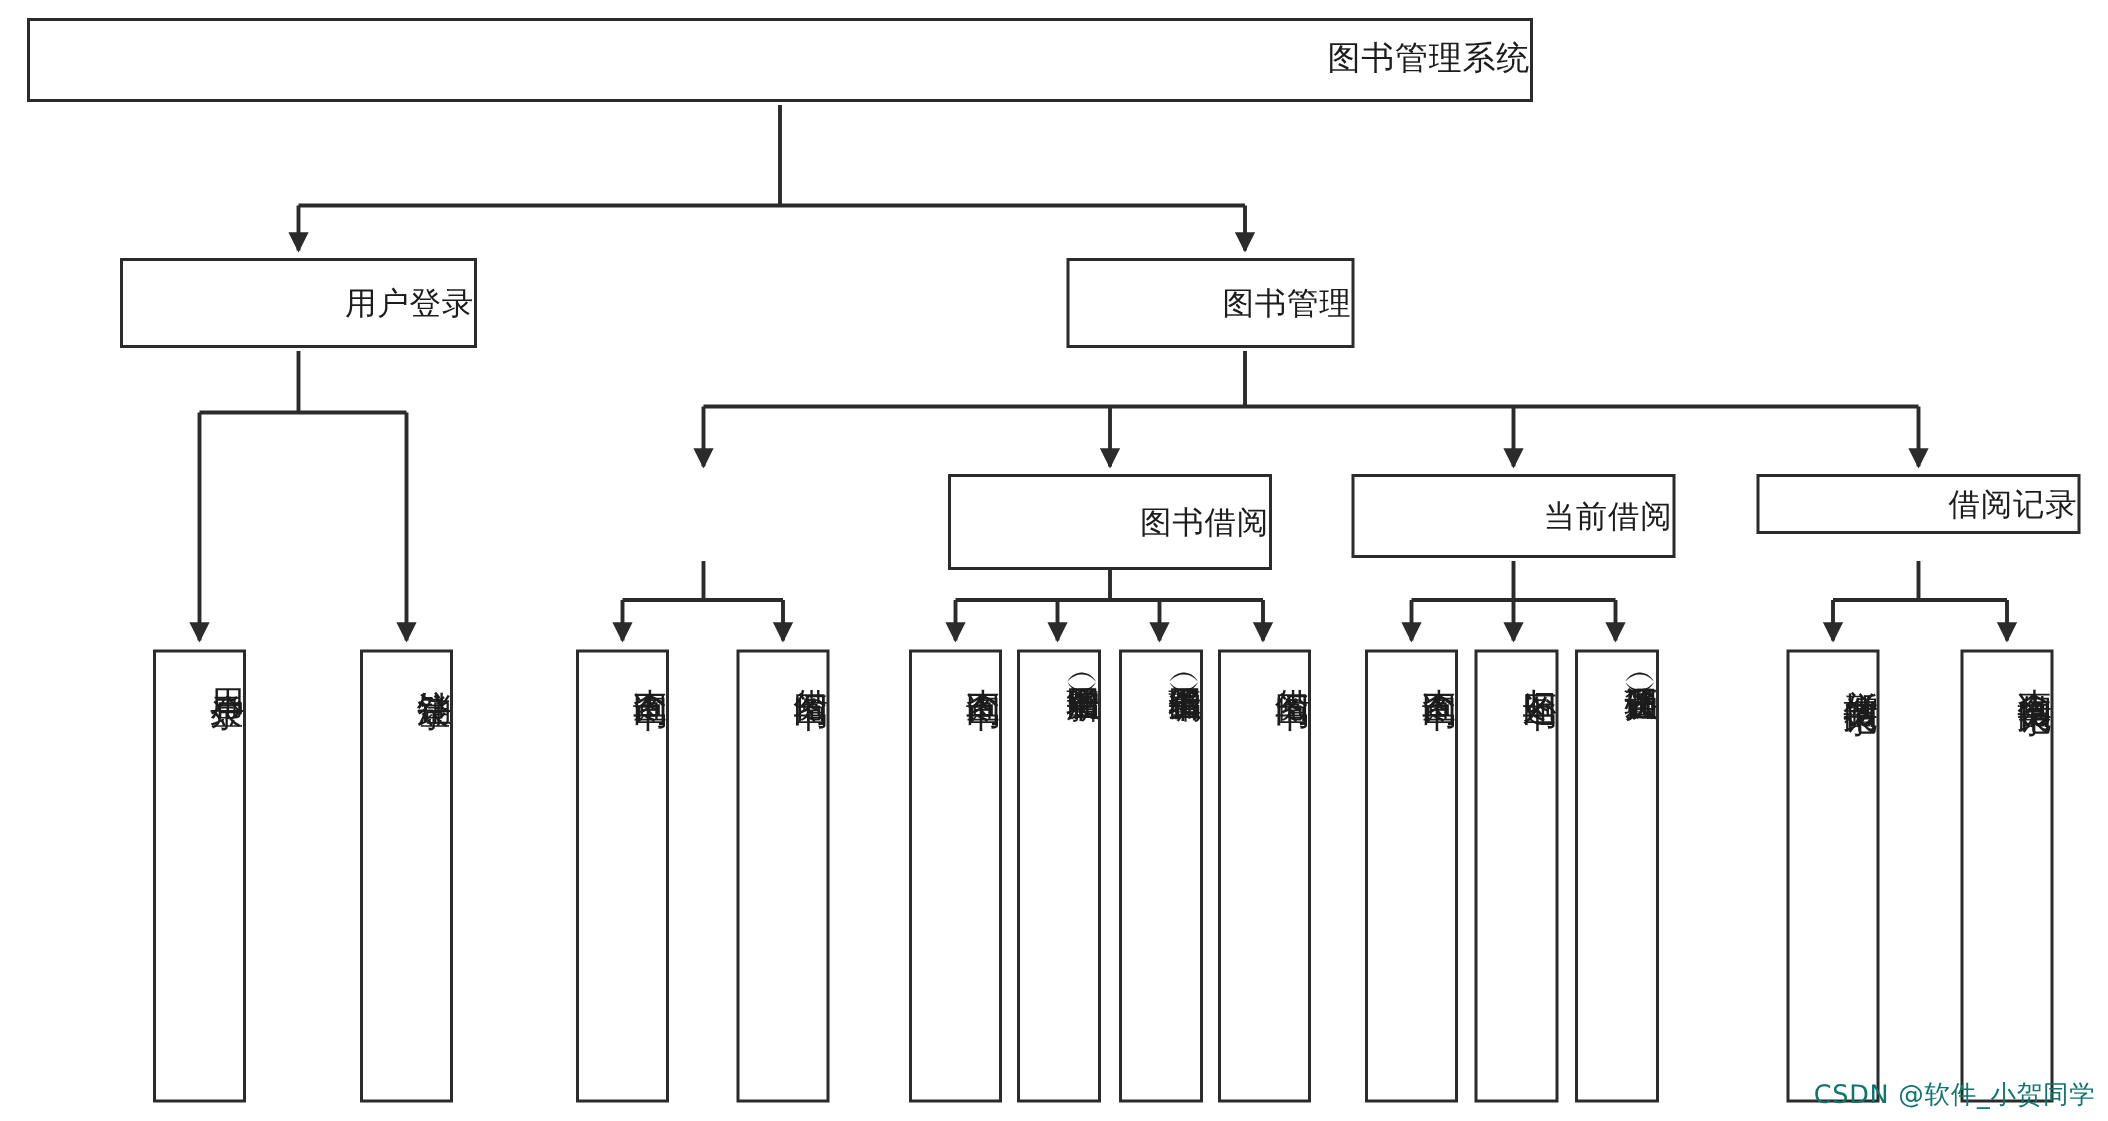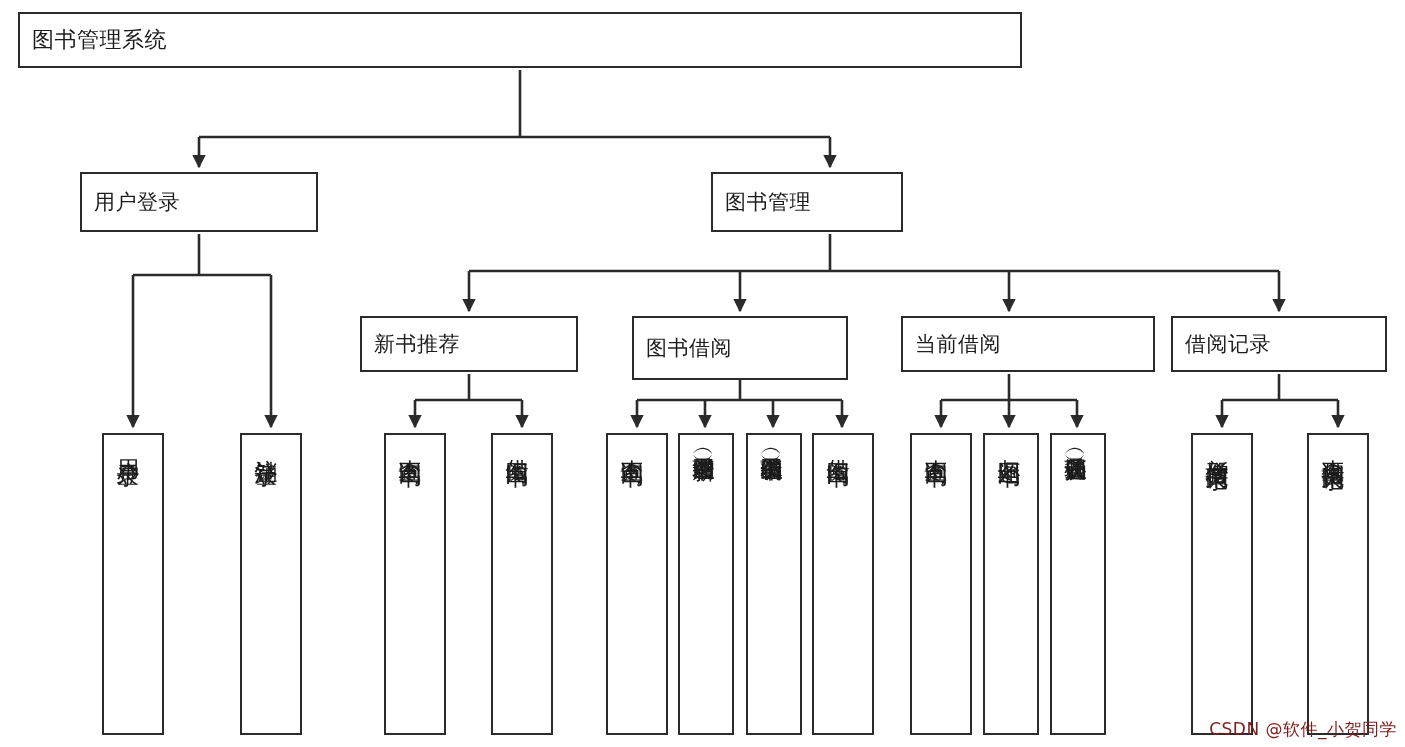--- a/index.html
+++ b/index.html
@@ -24,24 +24,23 @@
     height: 747px;
     pointer-events: none;
   }
   .node {
     position: absolute;
     box-sizing: border-box;
     background: #ffffff;
     border: 2.5px solid #2b2b2b;
     display: flex;
     align-items: center;
-    justify-content: flex-start;
+    justify-content: flex-end;
     color: #1c1c1c;
     z-index: 3;
-    padding-left: 12px;
   }
   .node .label {
     display: block;
     text-align: center;
     line-height: 1.08;
     letter-spacing: 0.5px;
   }
   
   .node.horiz .label {
     font-size: 21px;
@@ -65,21 +64,21 @@
   }
   .node.vert.tight .label {
     font-size: 22px;
     letter-spacing: 0px;
   }
   .watermark {
     position: absolute;
     right: 8px;
     bottom: 6px;
     font-size: 17px;
-    color: #7f1d1d;
+    color: #0f766e;
     letter-spacing: 0.5px;
     z-index: 5;
     white-space: nowrap;
     font-family: "DejaVu Sans", "Liberation Sans", sans-serif;
   }
 </style>
 </head>
 <body>
 
 <div id="canvas">
@@ -139,30 +138,27 @@
     <span class="label">图书管理系统</span>
   </div>
 
   <div class="node horiz" style="left:80px; top:172px; width:238px; height:60px;">
     <span class="label">用户登录</span>
   </div>
   <div class="node horiz" style="left:711px; top:172px; width:192px; height:60px;">
     <span class="label">图书管理</span>
   </div>
 
-  <div class="node horiz" style="left:360px; top:316px; width:218px; height:56px;">
-    <span class="label">新书推荐</span>
-  </div>
   <div class="node horiz" style="left:632px; top:316px; width:216px; height:64px;">
     <span class="label">图书借阅</span>
   </div>
-  <div class="node horiz" style="left:901px; top:316px; width:254px; height:56px;">
+  <div class="node horiz" style="left:901px; top:316px; width:216px; height:56px;">
     <span class="label">当前借阅</span>
   </div>
-  <div class="node horiz" style="left:1171px; top:316px; width:216px; height:56px;">
+  <div class="node horiz" style="left:1171px; top:316px; width:216px; height:40px;">
     <span class="label">借阅记录</span>
   </div>
 
   <div class="node vert" style="left:102px; top:433px; width:62px; height:302px;">
     <span class="label">用户登录</span>
   </div>
   <div class="node vert" style="left:240px; top:433px; width:62px; height:302px;">
     <span class="label">注销登录</span>
   </div>
 

